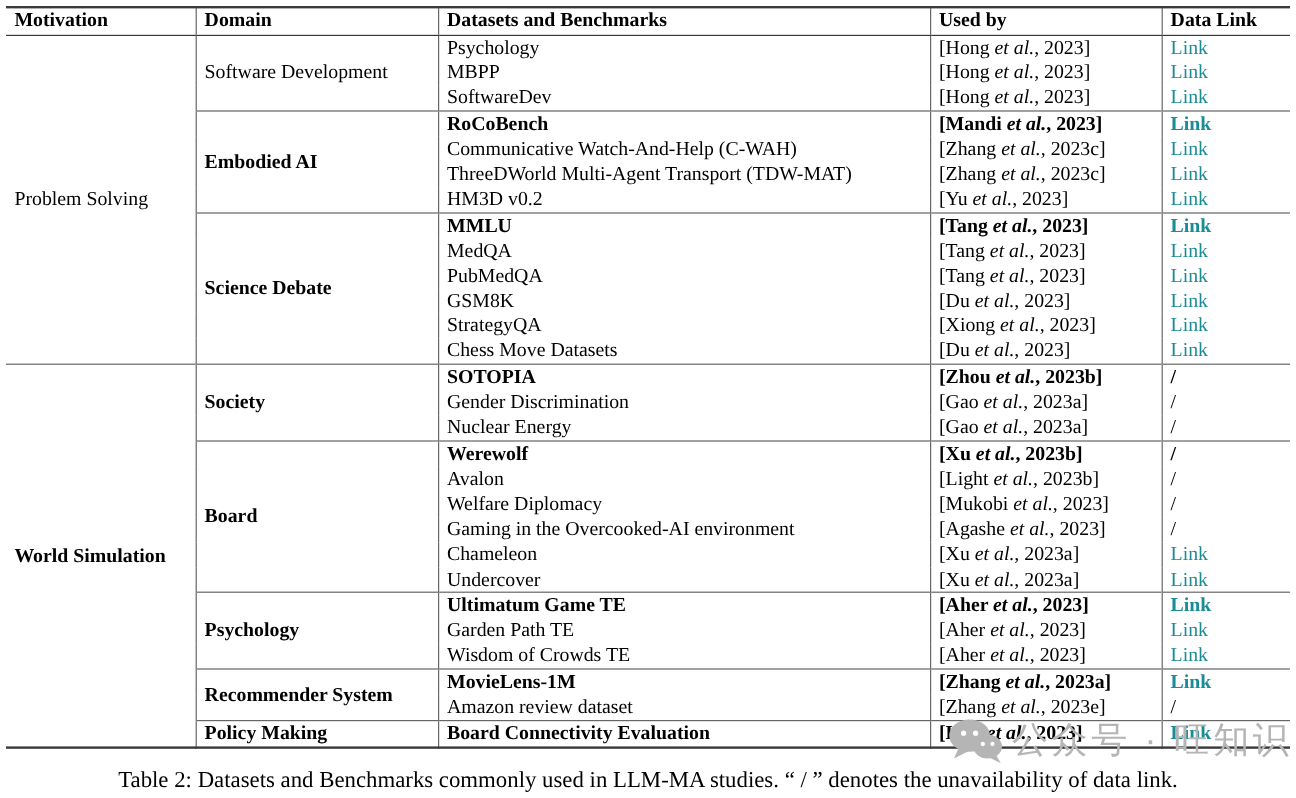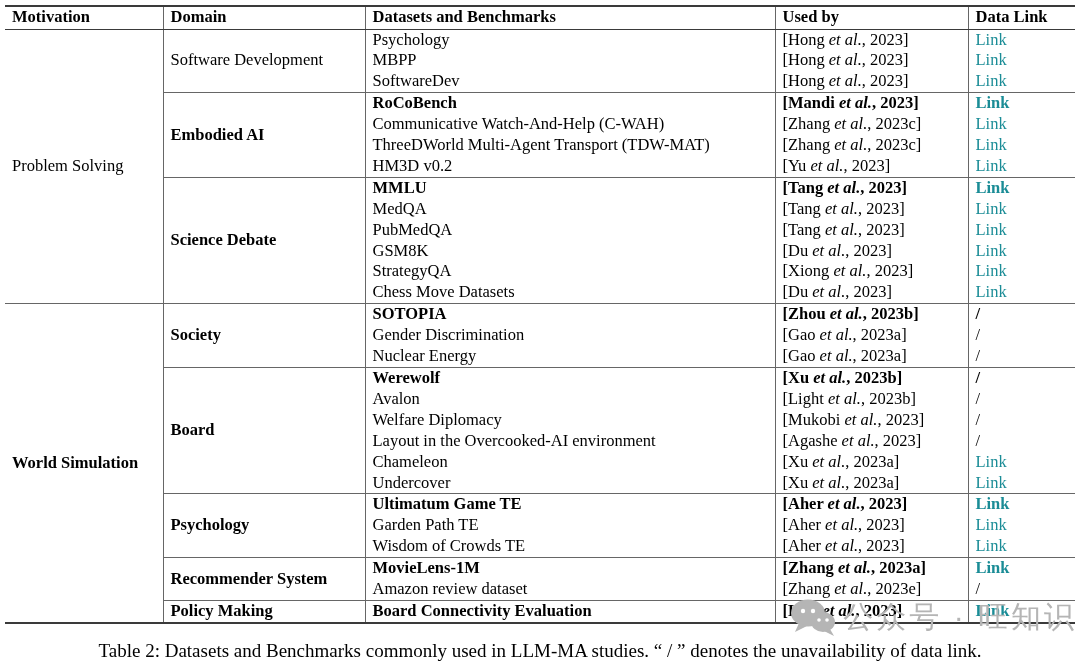--- a/index.html
+++ b/index.html
@@ -188,21 +188,21 @@
           <td class="c3">Avalon</td>
           <td class="c4">[Light <i>et al.</i>, 2023b]</td>
           <td class="c5"><span>/</span></td>
         </tr>
         <tr>
           <td class="c3">Welfare Diplomacy</td>
           <td class="c4">[Mukobi <i>et al.</i>, 2023]</td>
           <td class="c5"><span>/</span></td>
         </tr>
         <tr>
-          <td class="c3">Layout in the Overcooked-AI environment</td>
+          <td class="c3">Gaming in the Overcooked-AI environment</td>
           <td class="c4">[Agashe <i>et al.</i>, 2023]</td>
           <td class="c5"><span>/</span></td>
         </tr>
         <tr>
           <td class="c3">Chameleon</td>
           <td class="c4">[Xu <i>et al.</i>, 2023a]</td>
           <td class="c5"><span class="link">Link</span></td>
         </tr>
         <tr>
           <td class="c3">Undercover</td>

